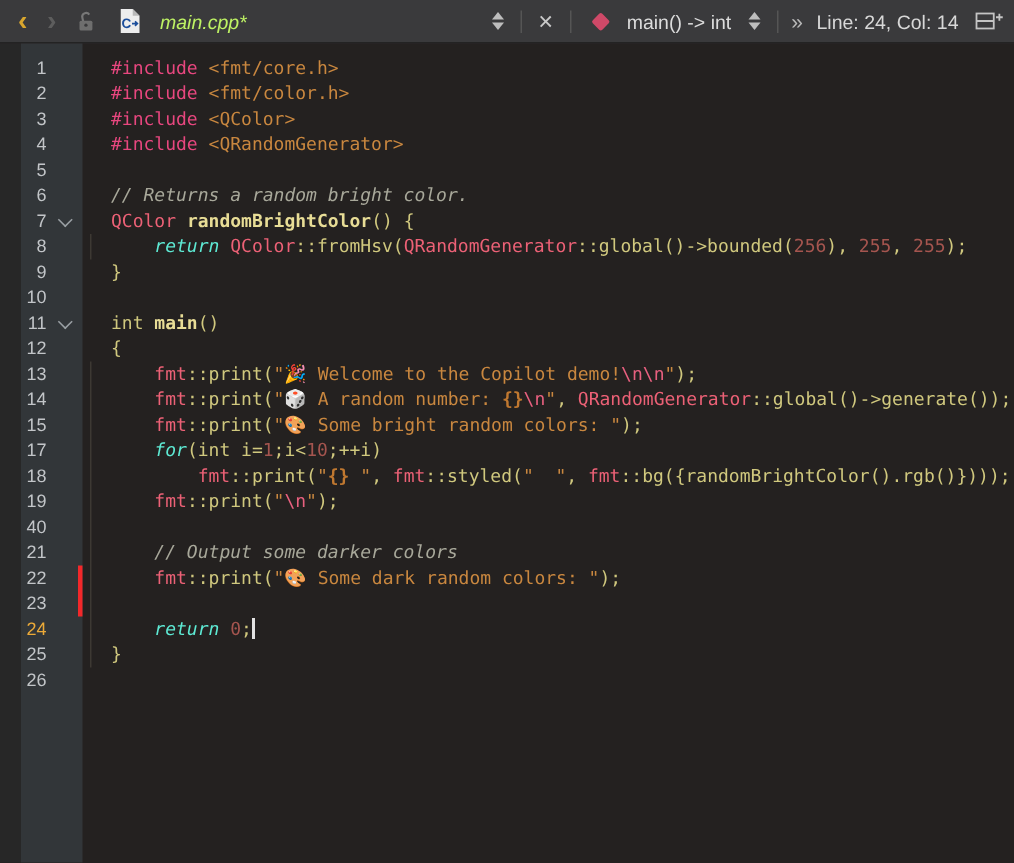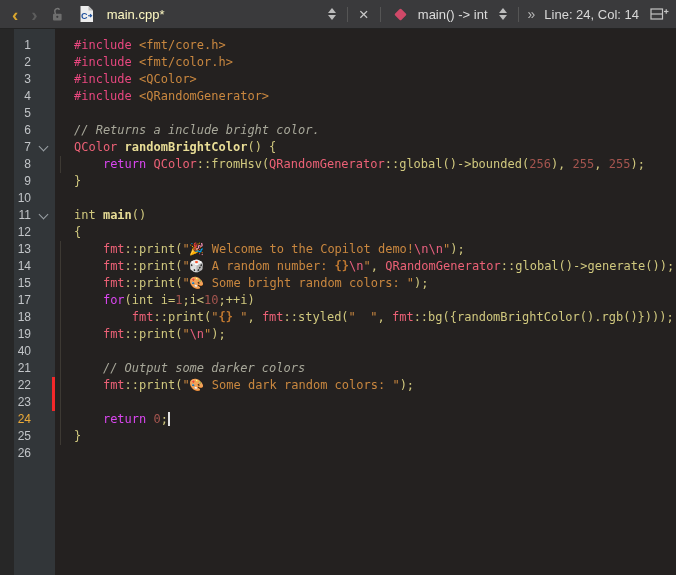--- a/index.html
+++ b/index.html
@@ -12,21 +12,21 @@
   .topbar{
     position:absolute;top:0;left:0;right:0;height:28px;
     background:#3a3a3c;border-bottom:1px solid #232323;
     display:flex;align-items:center;color:#e4e4e4;font-size:13px;
   }
   .tb-left{display:flex;align-items:center;gap:13px;padding-left:12px;}
   .tb-right{display:flex;align-items:center;gap:9px;margin-left:auto;padding-right:7px;}
   .nav{font-size:19px;line-height:1;font-weight:bold;cursor:default;}
   .nav.back{color:#d9a62e;}
   .nav.fwd{color:#5d5d5d;}
-  .doc-title{color:#fef9c3;}
+  .doc-title{color:#bef264;font-style:italic;}
   .sep{width:1px;height:15px;background:#555;}
   .stepper{display:flex;flex-direction:column;align-items:center;gap:2px;padding:0 2px;}
   .tri-up{width:0;height:0;border-left:4px solid transparent;border-right:4px solid transparent;border-bottom:5px solid #bdbdbd;}
   .tri-down{width:0;height:0;border-left:4px solid transparent;border-right:4px solid transparent;border-top:5px solid #bdbdbd;}
   .close{font-size:17px;color:#c9c9c9;line-height:1;padding:0 2px;}
   .diamond{width:9px;height:9px;background:#cf4968;transform:rotate(45deg);border-radius:1.5px;margin:0 4px 0 6px;flex:none;}
   .symbol-text{color:#dcdcdc;}
   .chevrons{color:#b9b9b9;font-size:14px;}
   .linecol{color:#d8d8d8;}
   
@@ -51,21 +51,21 @@
     flex:1;padding-left:19px;white-space:pre;overflow:hidden;
     font-family:"DejaVu Sans Mono",monospace;font-size:12px;line-height:17px;
     color:#d0c87e;
   }
   .tok-pp{color:#e8477f;}
   .tok-inc{color:#c9873f;}
   .tok-str{color:#c9873f;}
   .tok-def{color:#d0c87e;}
   .tok-cm{color:#a8a89a;font-style:italic;}
   .tok-ty{color:#ec6176;}
-  .tok-kw{color:#d946ef;}
+  .tok-kw{color:#5eead4;font-style:italic;}
   .tok-fn{color:#e8dd96;font-weight:bold;}
   .tok-num{color:#a5554f;}
   .tok-esc{color:#e8607f;}
   .tok-fmt{color:#c07830;font-weight:bold;}
   .tok-cursor{display:inline-block;width:2px;height:14px;background:#e2e2e2;vertical-align:middle;margin-top:-2px;}
   .guide{position:absolute;left:60px;width:1px;background:#3d3933;}
   .guide-a{top:127px;height:17px;}
   .guide-b{top:212px;height:204px;}
 </style>
 </head>
@@ -153,21 +153,21 @@
       <div class="row">
         <div class="gcell">
           <span class="lnum">5</span>
         </div>
         <div class="ccell"></div>
       </div>
       <div class="row">
         <div class="gcell">
           <span class="lnum">6</span>
         </div>
-        <div class="ccell"><span class="tok-cm">// Returns a include bright color.</span></div>
+        <div class="ccell"><span class="tok-cm">// Returns a random bright color.</span></div>
       </div>
       <div class="row">
         <div class="gcell">
           <span class="lnum">7</span>
           <span class="fold"></span>
         </div>
         <div class="ccell"><span class="tok-ty">QColor</span><span class="tok-def"> </span><span class="tok-fn">randomBrightColor</span><span class="tok-def">() {</span></div>
       </div>
       <div class="row">
         <div class="gcell">

